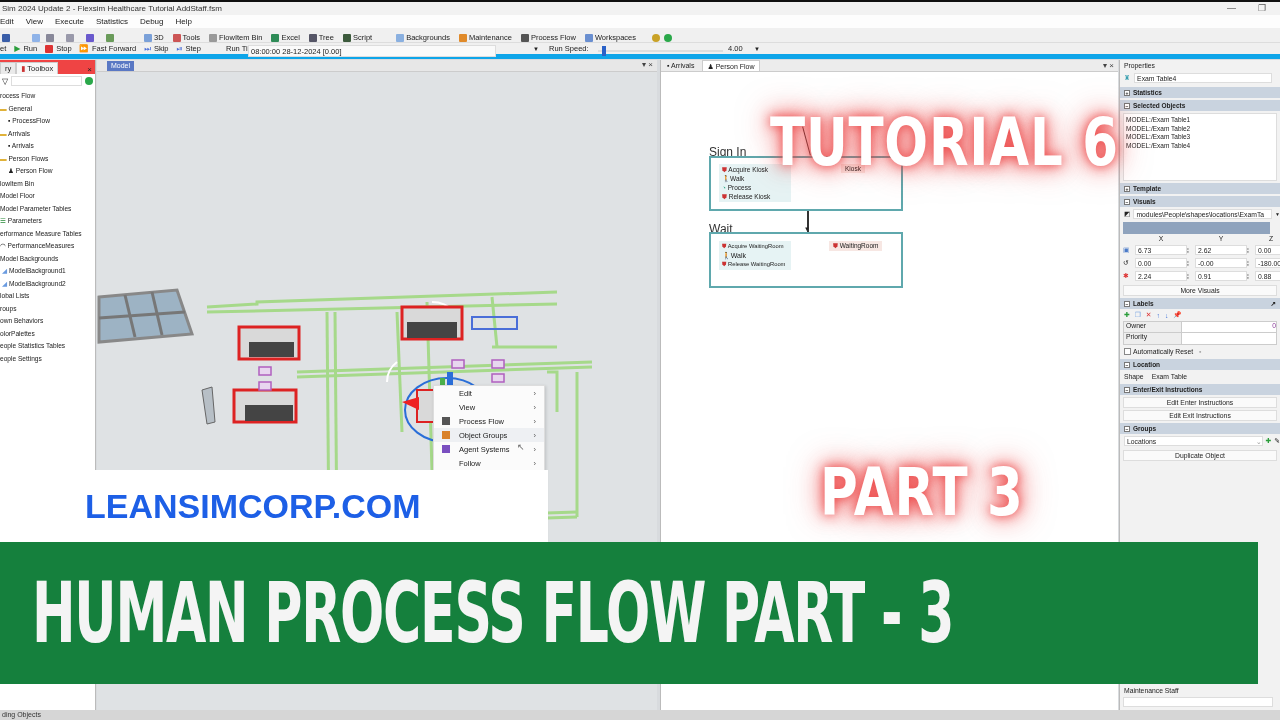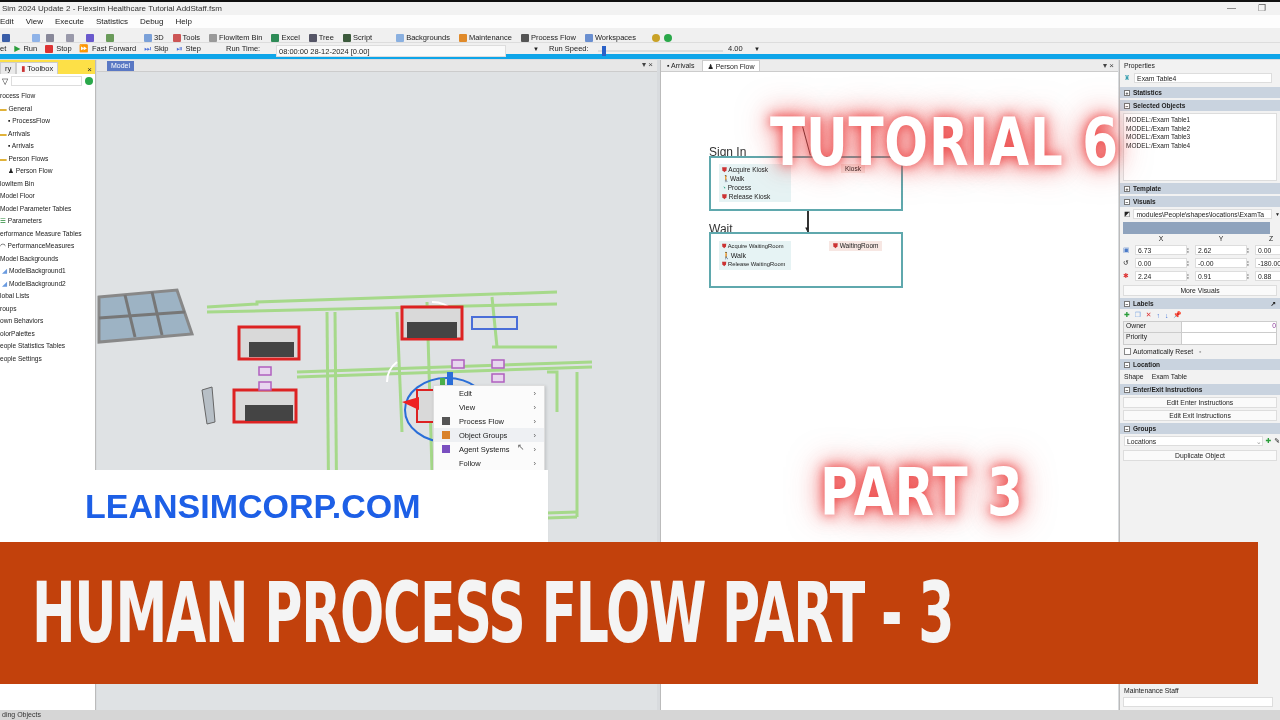--- a/index.html
+++ b/index.html
@@ -5,25 +5,25 @@
 *{box-sizing:border-box;margin:0;padding:0}
 body{width:1280px;height:720px;overflow:hidden;position:relative;background:#d8dbde;font-family:"Liberation Sans",sans-serif;font-size:8px;color:#222}
 .titlebar{position:absolute;left:0;top:0;width:1280px;height:15px;background:#f2f2f2;border-top:2px solid #111;display:flex;align-items:center;padding-left:2px;font-size:8px;color:#333}
 .titlebar .winctl{position:absolute;right:14px;top:1px;display:flex;gap:22px;font-size:9px;color:#555}
 .menubar{position:absolute;left:0;top:15px;width:1280px;height:13px;background:#fdfdfd;display:flex;align-items:center;gap:12px;padding-left:0;font-size:8px}
 .toolbar{position:absolute;left:0;top:28px;width:1280px;height:15px;background:#f0f0f0;display:flex;align-items:flex-end;font-size:7.5px;border-bottom:1px solid #ddd}
 .toolbar .tb{display:flex;align-items:center;gap:2px;margin-right:9px}
 .ic{display:inline-block;width:8px;height:8px;border-radius:1px}
 .runbar{position:absolute;left:0;top:43px;width:1280px;height:16px;background:#f0f0f0;display:flex;align-items:center;font-size:7.5px;border-bottom:5px solid #0ea5e9}
 .runbar .rb{display:flex;align-items:center;gap:3px;margin-right:8px}
-.runtime-field{position:absolute;left:276px;top:2px;width:230px;height:12px;background:#fafafa;border:1px solid #ddd;padding-left:2px;line-height:11px}
+.runtime-field{position:absolute;left:248px;top:2px;width:248px;height:12px;background:#fafafa;border:1px solid #ddd;padding-left:2px;line-height:11px}
 .speed-track{position:absolute;left:598px;top:7px;width:125px;height:2px;background:#ddd}
 .speed-thumb{position:absolute;left:602px;top:3px;width:4px;height:10px;background:#2a62c8}
 .leftpanel{position:absolute;left:0;top:60px;width:96px;height:650px;background:#fff;border-right:1px solid #bbb}
-.leftpanel .tabs{height:14px;background:#fde047;display:flex;align-items:flex-end;font-size:7.5px}
+.leftpanel .tabs{height:14px;background:#ef4444;display:flex;align-items:flex-end;font-size:7.5px}
 .leftpanel .tab{padding:1px 4px;background:#f7f7f7;border:1px solid #ccc;border-bottom:none;height:12px}
 .filterrow{height:14px;display:flex;align-items:center;gap:3px;padding:0 2px}
 .filterrow .fbox{flex:1;height:10px;border:1px solid #ddd;background:#fff}
 .tree{font-size:6.6px;line-height:12.5px;padding-top:2px}
 .tree div{white-space:nowrap;overflow:hidden}
 .modelview{position:absolute;left:97px;top:60px;width:560px;height:650px;background:#dfe2e4;overflow:hidden}
 .paneltab{height:12px;background:#e7e7e7;display:flex;align-items:center;font-size:7px;border-bottom:1px solid #ccc;position:relative}
 .paneltab .t{background:#5a78c4;color:#fff;padding:0 4px;height:10px;line-height:10px;margin-left:10px}
 .paneltab .ctl{position:absolute;right:4px;top:0;font-size:8px;color:#444}
 .ctxmenu{position:absolute;left:433px;top:385px;width:112px;height:158px;background:#fbfbfb;border:1px solid #ddd;box-shadow:1px 1px 3px rgba(0,0,0,.15);font-size:7.5px}
@@ -43,21 +43,21 @@
 .arrow{position:absolute;width:1px;background:#333}
 .props{position:absolute;left:1119px;top:60px;width:161px;height:650px;background:#f2f2f2;border-left:1px solid #bbb;font-size:6.8px}
 .props .sec{height:11px;background:#c9d3df;display:flex;align-items:center;padding-left:4px;font-weight:bold;margin-top:2px;font-size:6.5px}
 .props .sec .pm{display:inline-block;width:6px;height:6px;border:1px solid #777;background:#fff;margin-right:3px;font-size:5px;line-height:5px;text-align:center}
 .props .row{height:12px;display:flex;align-items:center;padding-left:4px}
 .props .btn{height:11px;margin:2px 3px;background:#fafafa;border:1px solid #ddd;text-align:center;line-height:10px}
 .props .field{background:#fff;border:1px solid #ddd;height:10px;line-height:9px;padding-left:2px}
 .xyz{display:grid;grid-template-columns:12px 52px 8px 52px 8px 32px;align-items:center;padding-left:3px;row-gap:3px}
 .statusbar{position:absolute;left:0;top:710px;width:1280px;height:10px;background:#d6d6d6;font-size:7px;line-height:10px;padding-left:2px;color:#333}
 .overlay-title{position:absolute;font-family:"DejaVu Sans",sans-serif;font-weight:bold;color:#fff;letter-spacing:1px;text-shadow:0 0 12px rgba(235,60,60,.9),0 0 24px rgba(235,60,60,.7),0 0 40px rgba(235,60,60,.5)}
-.banner{position:absolute;left:0;top:542px;width:1258px;height:142px;background:#c2410c;display:flex;align-items:center;padding-left:32px}
+.banner{position:absolute;left:0;top:542px;width:1258px;height:142px;background:#15803d;display:flex;align-items:center;padding-left:32px}
 .banner span{font-family:"DejaVu Sans",sans-serif;font-weight:bold;color:#f4f4f4;font-size:84px;letter-spacing:-2px;transform:scaleX(0.62);transform-origin:left center;white-space:nowrap}
 .url-box{position:absolute;left:0;top:470px;width:548px;height:72px;background:#fff;display:flex;align-items:center;padding-left:85px}
 .url-box span{font-family:"Liberation Sans",sans-serif;font-weight:bold;color:#1d5fe6;font-size:34px}
 </style>
 </head>
 <body>
 
 <div class="titlebar">
   <span>Sim 2024 Update 2 - Flexsim Healthcare Tutorial AddStaff.fsm</span>
   <div class="winctl">

